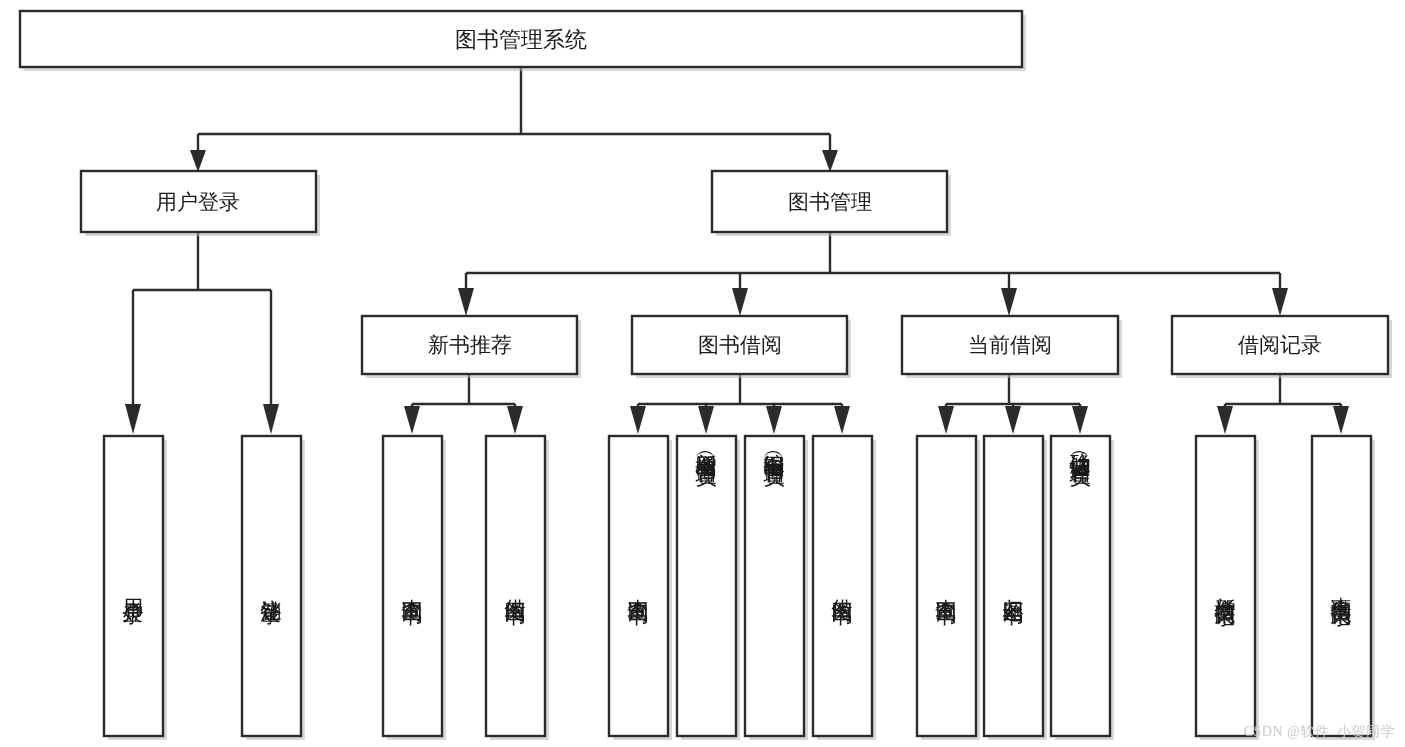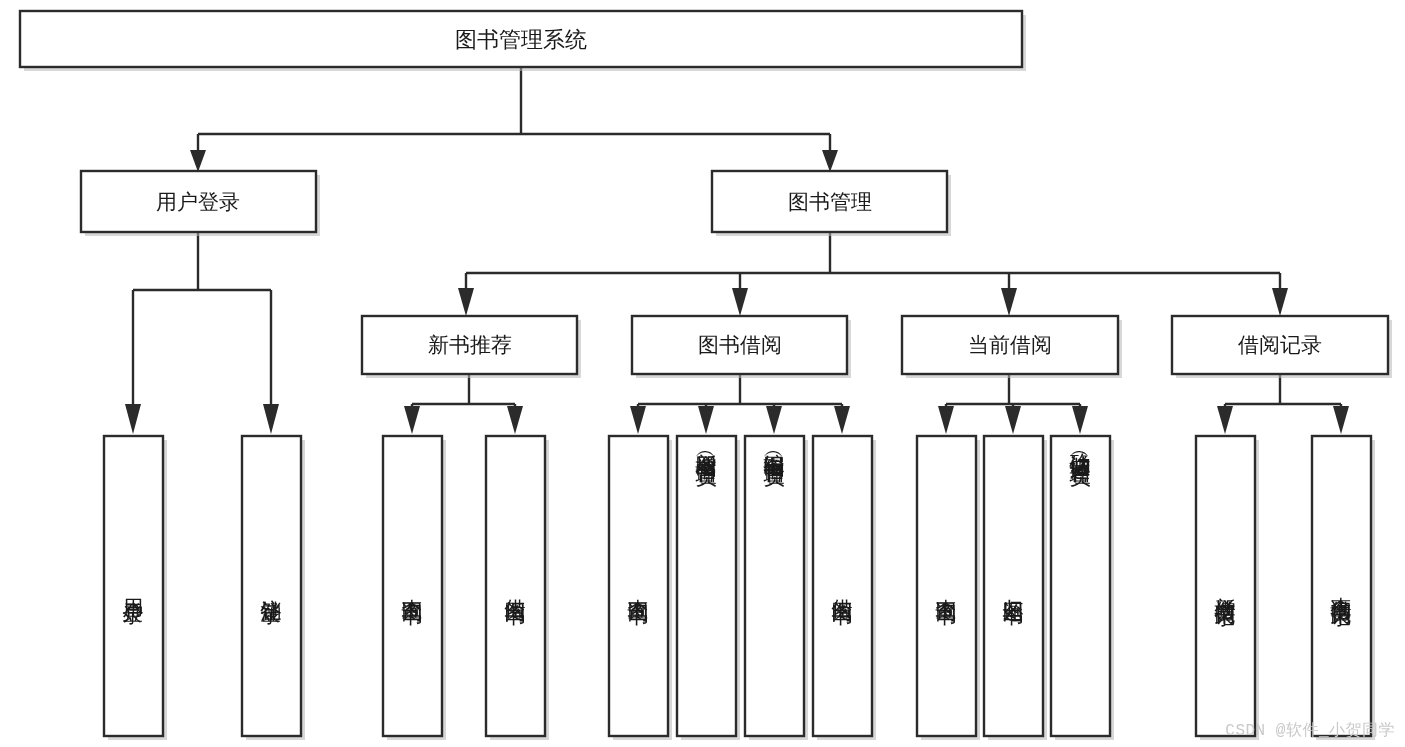--- a/index.html
+++ b/index.html
@@ -69,22 +69,22 @@
     font-size: 21px;
     line-height: 1.0;
     color: #1a1a1a;
     letter-spacing: 2px;
     white-space: nowrap;
   }
   .watermark {
     position: absolute;
     right: 10px;
     bottom: 6px;
-    font-family: Liberation Mono, monospace;
-    font-size: 16px;
+    font-family: Liberation Serif, serif;
+    font-size: 14px;
     color: #c9c9c9;
     letter-spacing: 0.5px;
     user-select: none;
     white-space: nowrap;
   }
 </style>
 </head>
 <body>
 
 <div id="diagram-root">

